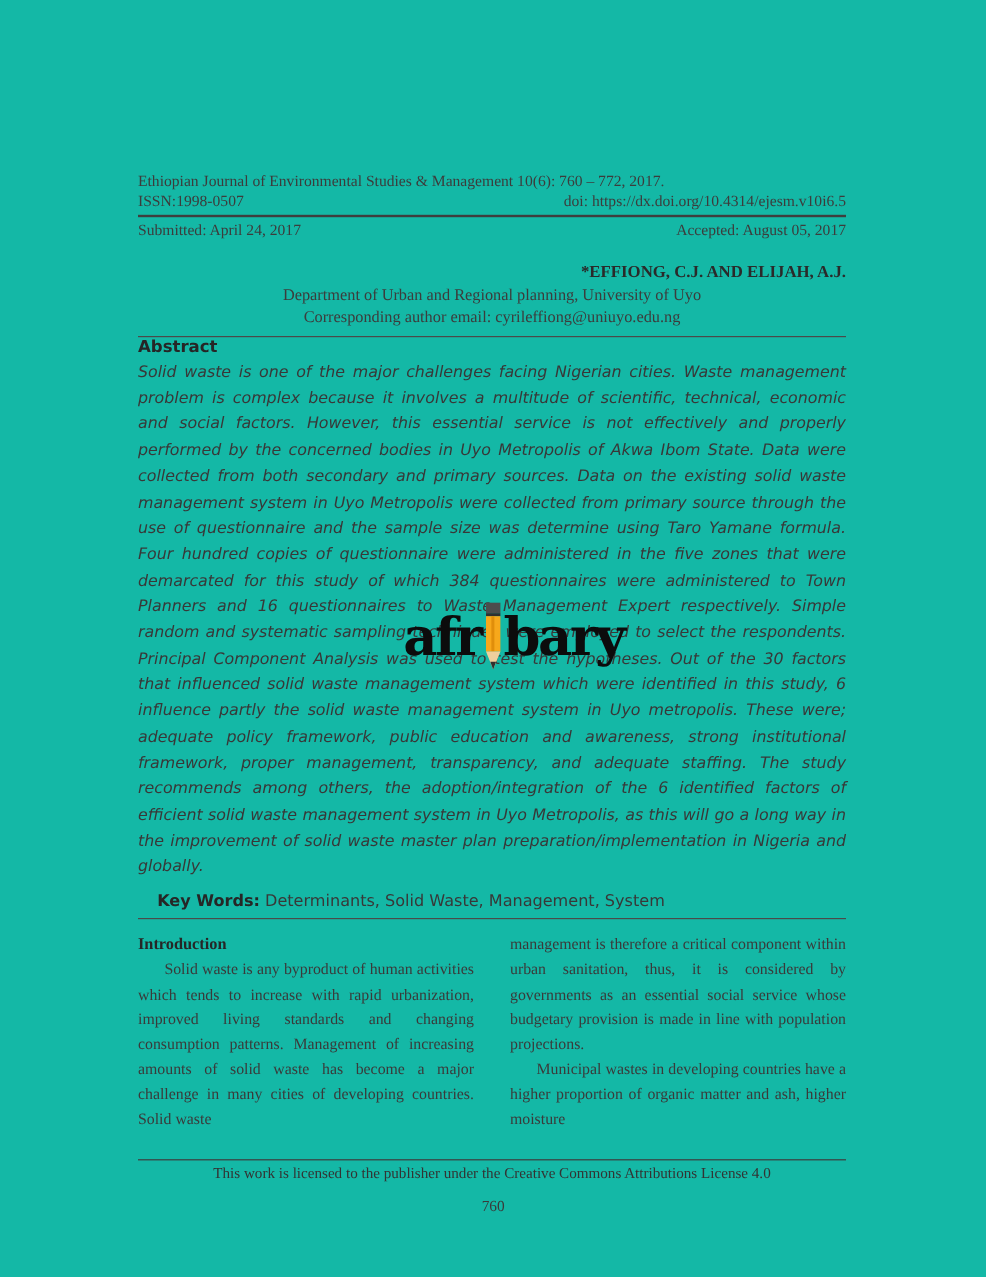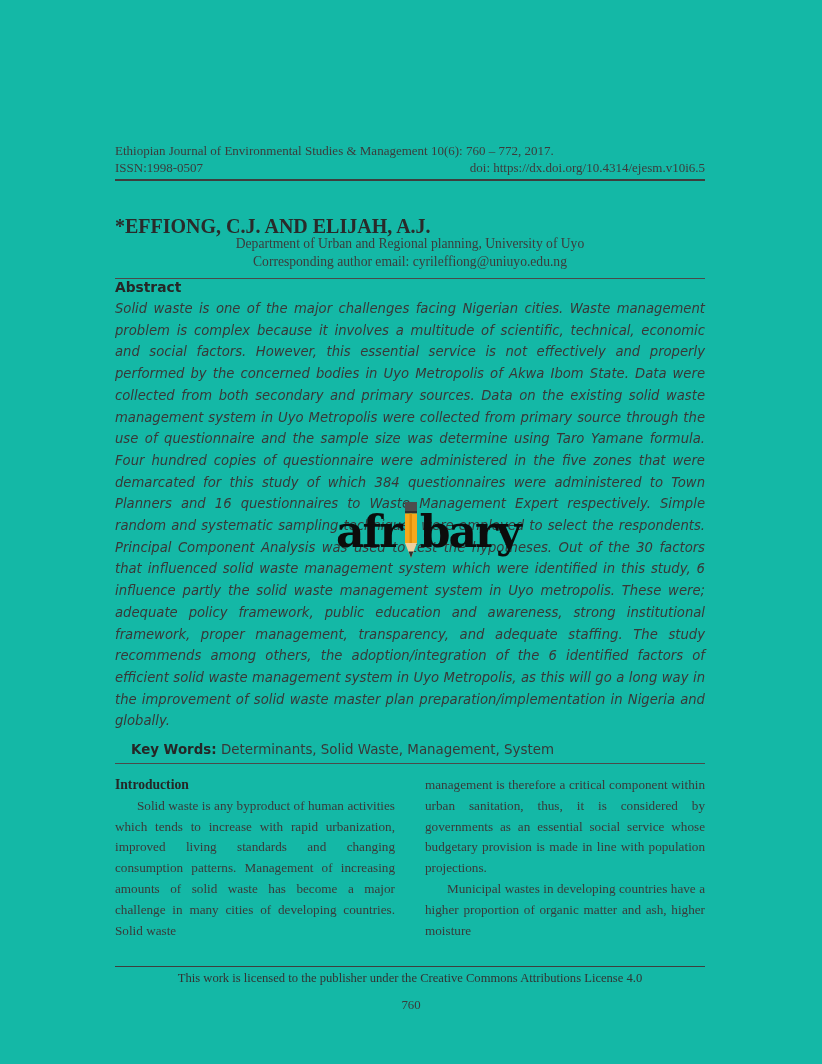--- a/index.html
+++ b/index.html
@@ -14,21 +14,21 @@
   .content { position:absolute; left:115px; top:142px; width:590px; }
 
   
   .hdr { font-size:13px; line-height:17px; color:#3c3c3c; }
   .hdr-row { display:flex; justify-content:space-between; }
   .rule-thick { border:none; border-top:2px solid #3e3e3e; margin:3px 0 2px 0; }
   .rule-thin  { border:none; border-top:1.5px solid #4a4a4a; margin:0; }
 
   
   .title { margin-top:21px; text-align:center; font-weight:bold; font-size:15.5px; line-height:20px; color:#262626; letter-spacing:0.2px; }
-  .authors { margin-top:36px; text-align:left; font-weight:bold; font-size:20px; line-height:18px; color:#2a2a2a; }
+  .authors { margin-top:19px; text-align:right; font-weight:bold; font-size:14px; line-height:18px; color:#2a2a2a; }
   .affil, .email { text-align:center; font-size:13.6px; line-height:18px; color:#3c3c3c; }
   .hr-authors { margin-top:7px; }
 
   
   .abs-head { margin-top:0; font-family:"DejaVu Sans", sans-serif; font-weight:bold; font-size:13.8px; color:#262626; }
   .abs-text {
     margin-top:3px;
     font-family:"DejaVu Sans", sans-serif;
     font-style:italic;
     font-size:13.2px;
@@ -71,20 +71,24 @@
 <div class="page">
   <div class="content">
 
     <div class="hdr">
       <div>Ethiopian Journal of Environmental Studies &amp; Management 10(6): 760 – 772, 2017.</div>
       <div class="hdr-row">
         <span>ISSN:1998-0507</span>
         <span>doi: https://dx.doi.org/10.4314/ejesm.v10i6.5</span>
       </div>
       <hr class="rule-thick">
+      <div class="hdr-row">
+        <span>Submitted: April 24, 2017</span>
+        <span>Accepted: August 05, 2017</span>
+      </div>
     </div>
 
     <div class="authors">*EFFIONG, C.J. AND ELIJAH, A.J.</div>
     <div class="affil">Department of Urban and Regional planning, University of Uyo</div>
     <div class="email">Corresponding author email: cyrileffiong@uniuyo.edu.ng</div>
     <hr class="rule-thin hr-authors">
 
     <div class="abs-head">Abstract</div>
     <div class="abs-text">Solid waste is one of the major challenges facing Nigerian cities. Waste management problem is complex because it involves a multitude of scientific, technical, economic and social factors. However, this essential service is not effectively and properly performed by the concerned bodies in Uyo Metropolis of Akwa Ibom State. Data were collected from both secondary and primary sources. Data on the existing solid waste management system in Uyo Metropolis were collected from primary source through the use of questionnaire and the sample size was determine using Taro Yamane formula. Four hundred copies of questionnaire were administered in the five zones that were demarcated for this study of which 384 questionnaires were administered to Town Planners and 16 questionnaires to Waste Management Expert respectively. Simple random and systematic sampling techniques were employed to select the respondents. Principal Component Analysis was used to test the hypotheses. Out of the 30 factors that influenced solid waste management system which were identified in this study, 6 influence partly the solid waste management system in Uyo metropolis. These were; adequate policy framework, public education and awareness, strong institutional framework, proper management, transparency, and adequate staffing. The study recommends among others, the adoption/integration of the 6 identified factors of efficient solid waste management system in Uyo Metropolis, as this will go a long way in the improvement of solid waste master plan preparation/implementation in Nigeria and globally.</div>
 

